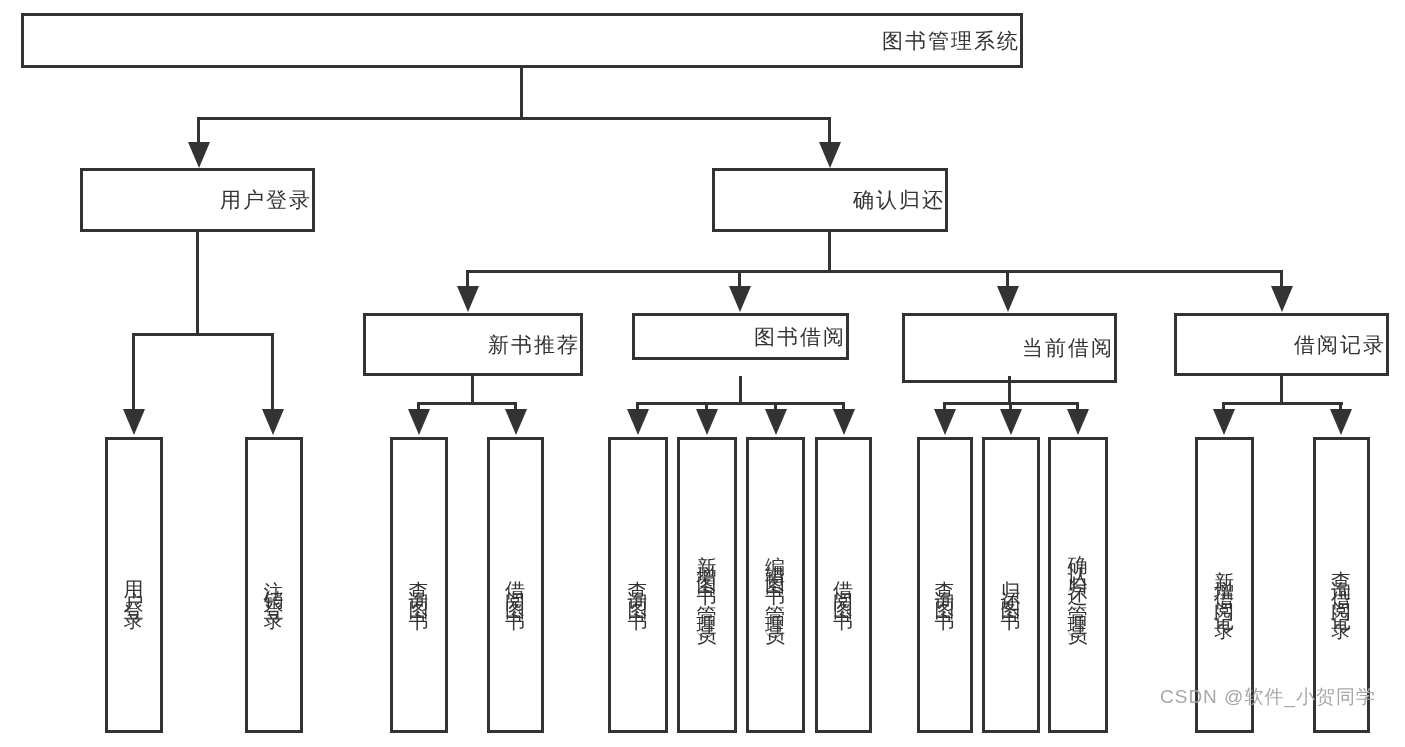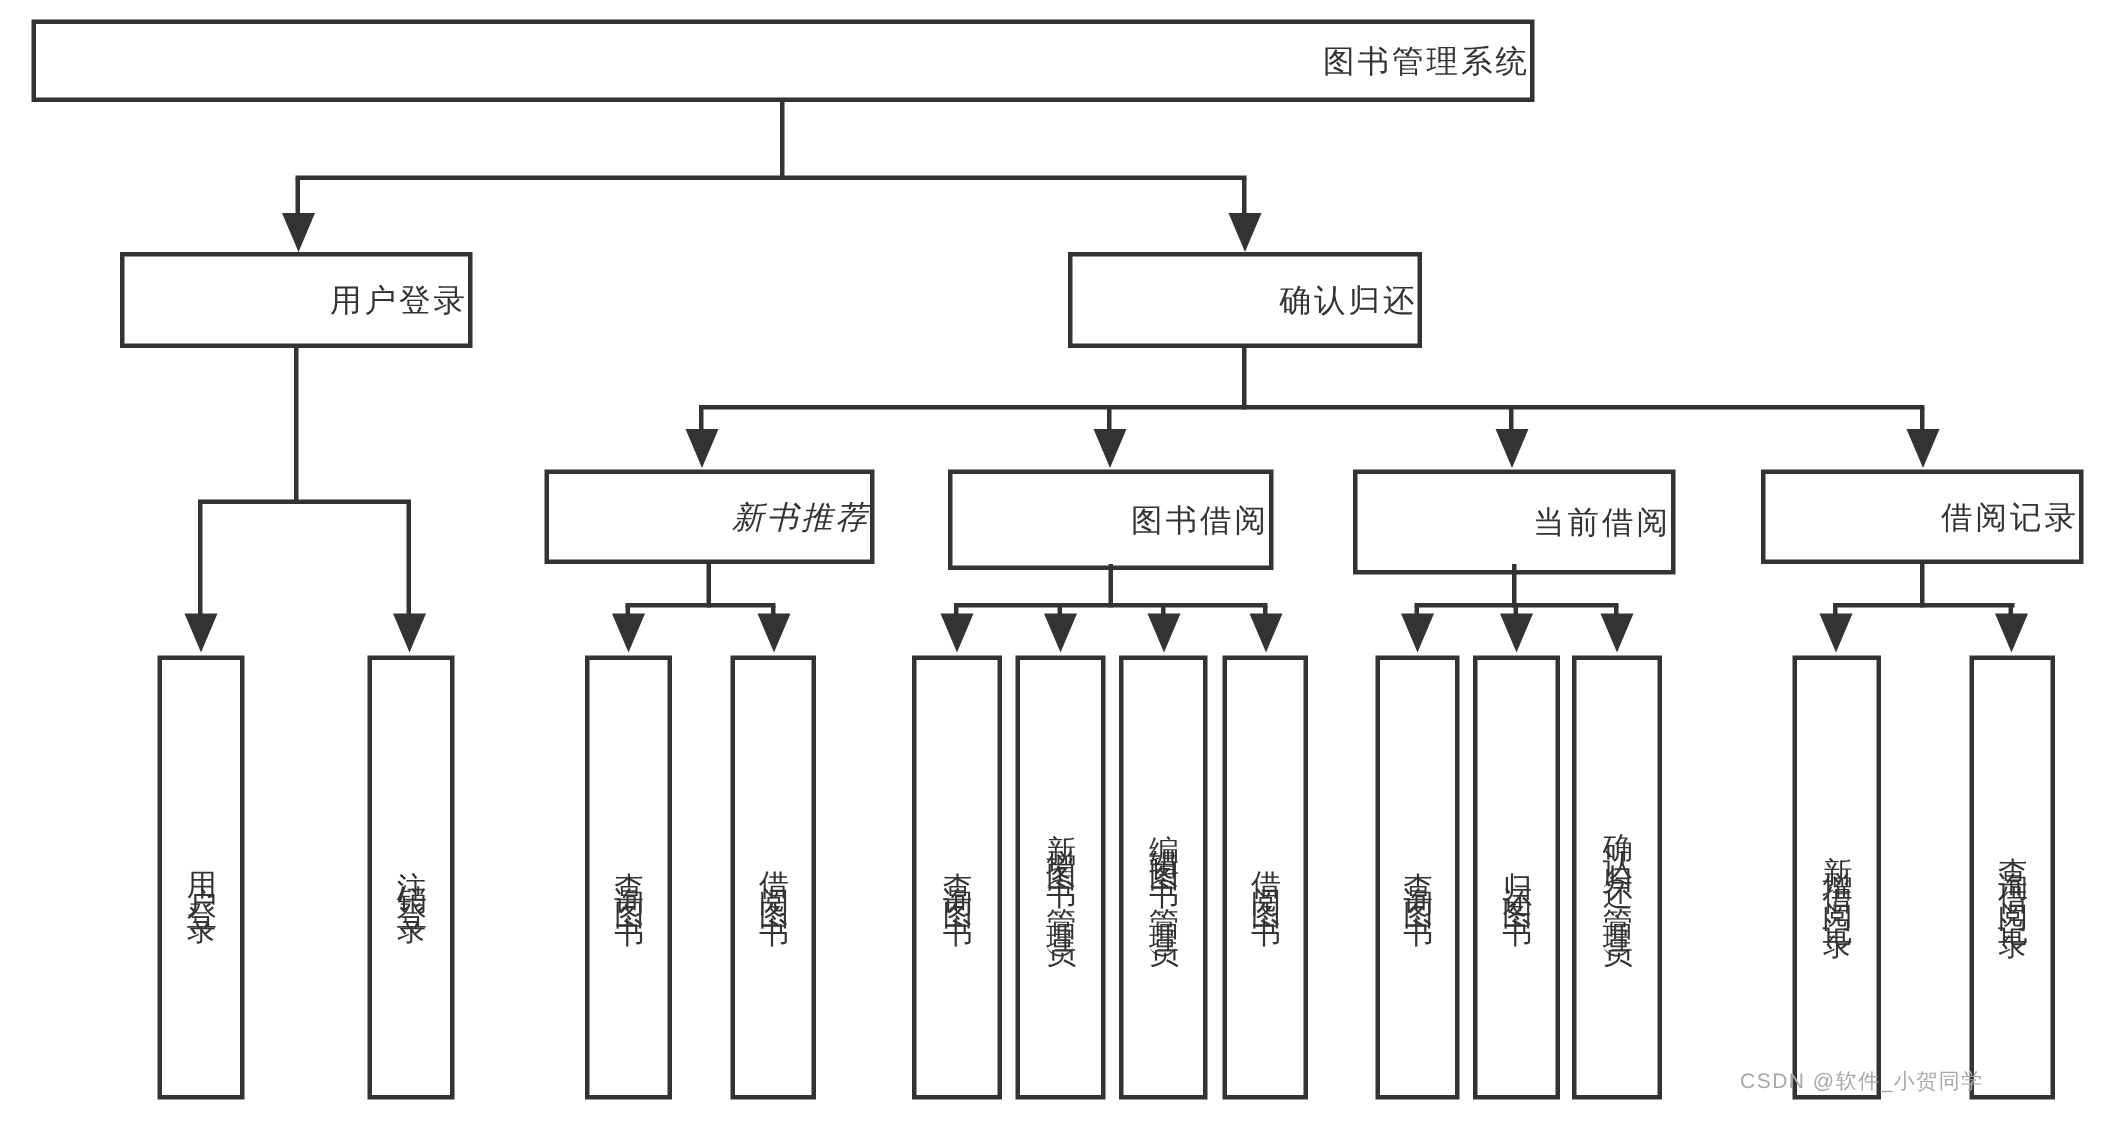--- a/index.html
+++ b/index.html
@@ -28,46 +28,46 @@
     writing-mode:vertical-lr;text-orientation:mixed;letter-spacing:10px;line-height:1;
   }
   .v{position:absolute;width:3px;background:var(--line);}
   .h{position:absolute;height:3px;background:var(--line);}
   .arr{
     position:absolute;width:0;height:0;
     border-left:11px solid transparent;border-right:11px solid transparent;
     border-top:26px solid var(--line);
   }
   .watermark{
-    position:absolute;left:1160px;top:712px;z-index:5;
-    font-size:14px;color:var(--watermark);letter-spacing:1px;white-space:nowrap;
+    position:absolute;left:1160px;top:684px;z-index:5;
+    font-size:19px;color:var(--watermark);letter-spacing:1px;white-space:nowrap;
   }
 </style>
 </head>
 <body>
 
 <div id="canvas">
 
   <div class="node" style="left:21px;top:13px;width:1002px;height:55px;">
     <span>图书管理系统</span>
   </div>
 
   <div class="node" style="left:80px;top:168px;width:235px;height:64px;">
     <span>用户登录</span>
   </div>
 
   <div class="node" style="left:712px;top:168px;width:236px;height:64px;">
     <span>确认归还</span>
   </div>
 
-  <div class="node" style="left:363px;top:313px;width:220px;height:63px;font-style:italic;">
+  <div class="node" style="left:363px;top:313px;width:220px;height:63px;">
     <span>新书推荐</span>
   </div>
 
-  <div class="node" style="left:632px;top:313px;width:217px;height:67px;">
+  <div class="node" style="left:632px;top:313px;width:217px;height:47px;">
     <span>图书借阅</span>
   </div>
 
   <div class="node" style="left:902px;top:313px;width:215px;height:70px;">
     <span>当前借阅</span>
   </div>
 
   <div class="node" style="left:1174px;top:313px;width:215px;height:63px;">
     <span>借阅记录</span>
   </div>

